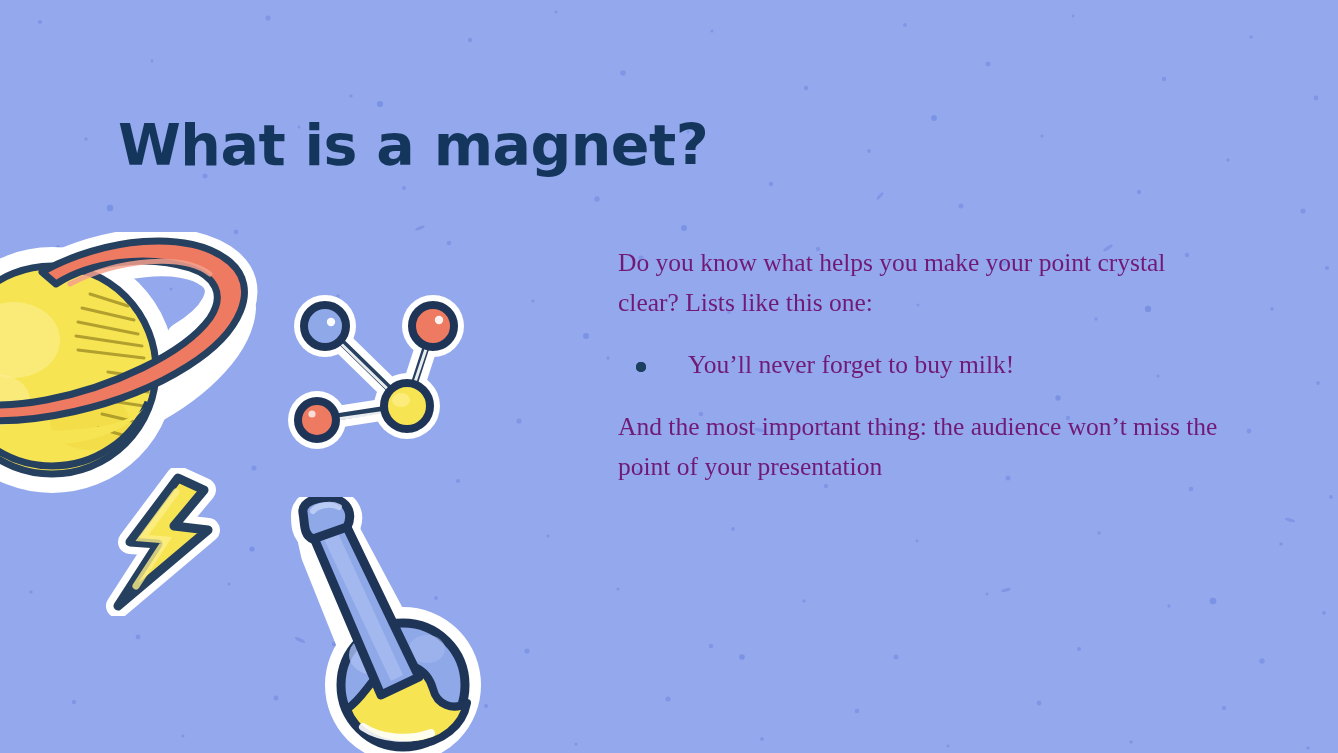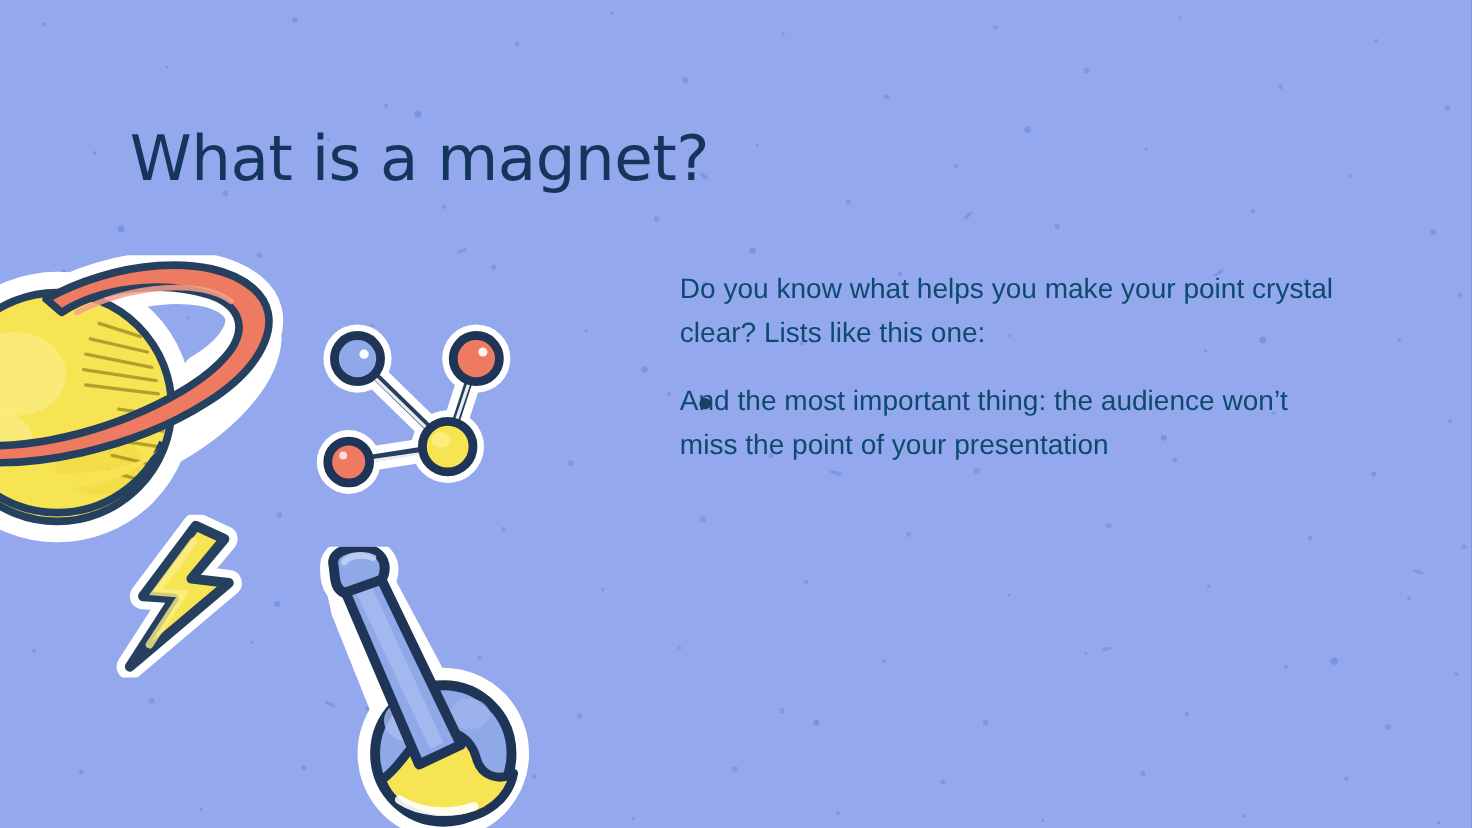--- a/index.html
+++ b/index.html
@@ -25,36 +25,36 @@
   }
 
   
   #title {
     position: absolute;
     left: 118px;
     top: 78px;
     z-index: 5;
     font-family: "DejaVu Sans", sans-serif;
     font-size: 57px;
-    font-weight: 400;
+    font-weight: 700;
     letter-spacing: -0.5px;
     color: #14365c;
     white-space: nowrap;
     line-height: 1.05;
   }
 
   
   #body-col {
     position: absolute;
     left: 618px;
     top: 243px;
     width: 600px;
     z-index: 5;
-    color: #0c4a6e;
-    font-family: Liberation Sans, sans-serif;
+    color: #701a75;
+    font-family: Liberation Serif, serif;
     font-size: 25.5px;
     line-height: 40px;
   }
   .para {
     margin: 0;
     font-weight: 400;
   }
   #bullet-list {
     list-style: none;
     margin: 22px 0 22px 0;
@@ -341,19 +341,20 @@
 
     <ul id="bullet-list">
       <li>
         <span class="bullet-dot"></span>
       </li>
       <li>
         <span class="bullet-dot"></span>
       </li>
       <li>
         <span class="bullet-dot"></span>
+        <span>You’ll never forget to buy milk!</span>
       </li>
     </ul>
 
     <p class="para" id="closing-para">And the most important thing: the audience won’t miss the point of your presentation</p>
   </div>
 
 </div>
 
 </body></html>

